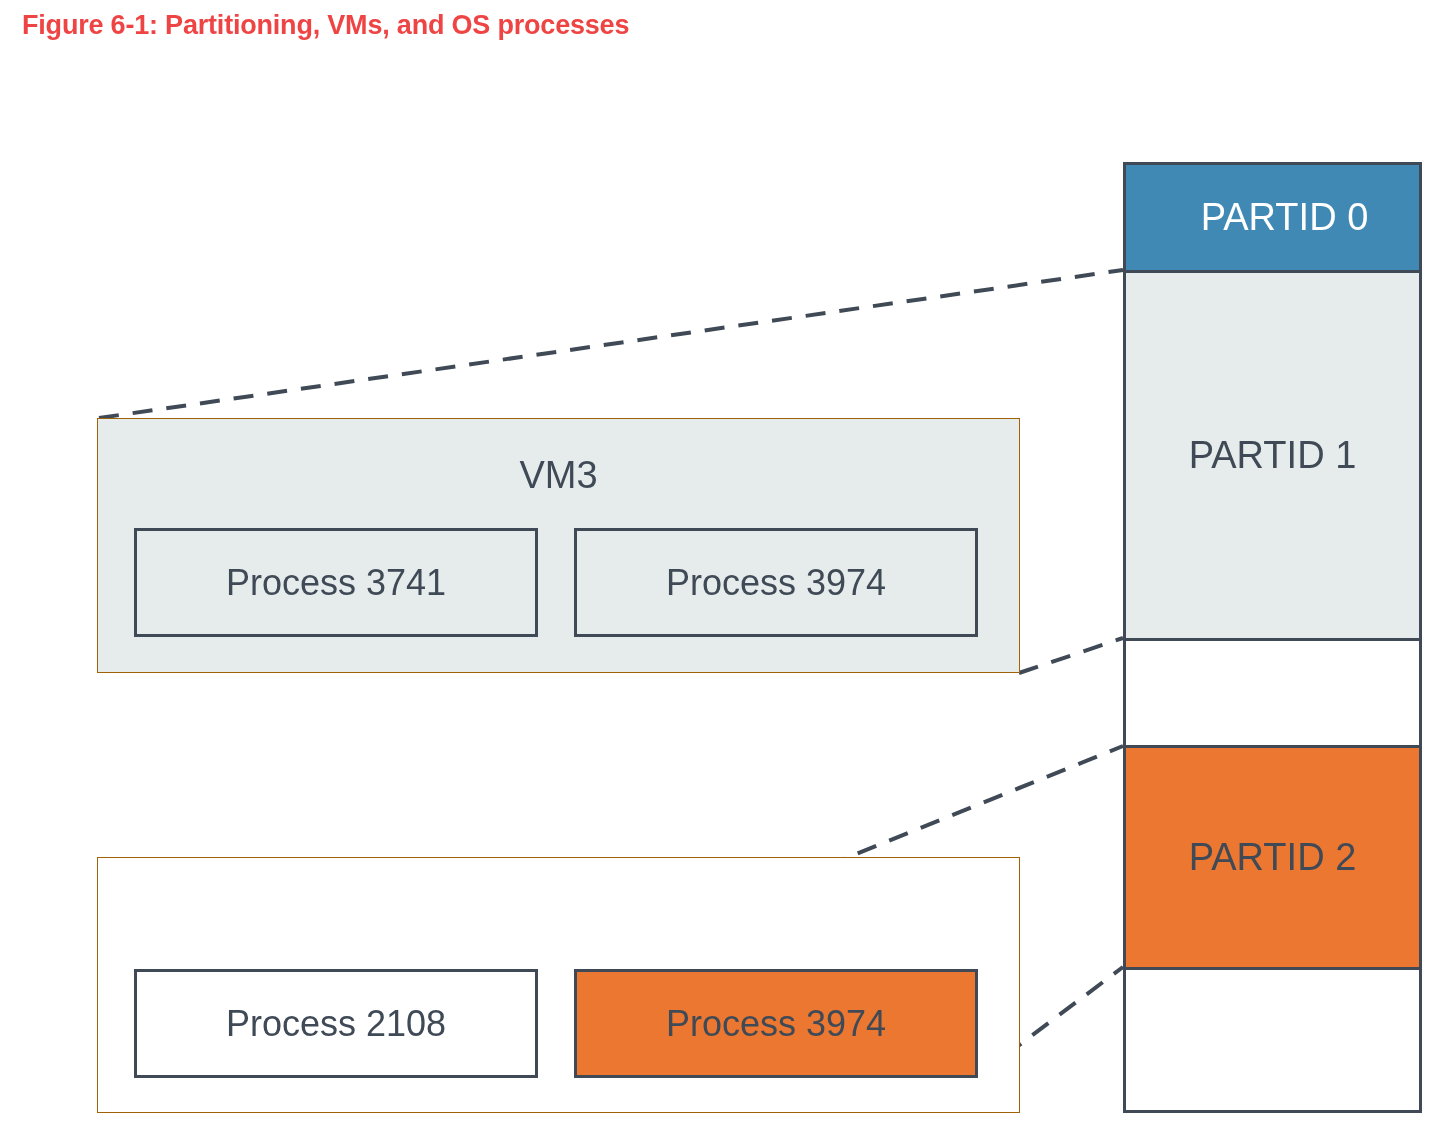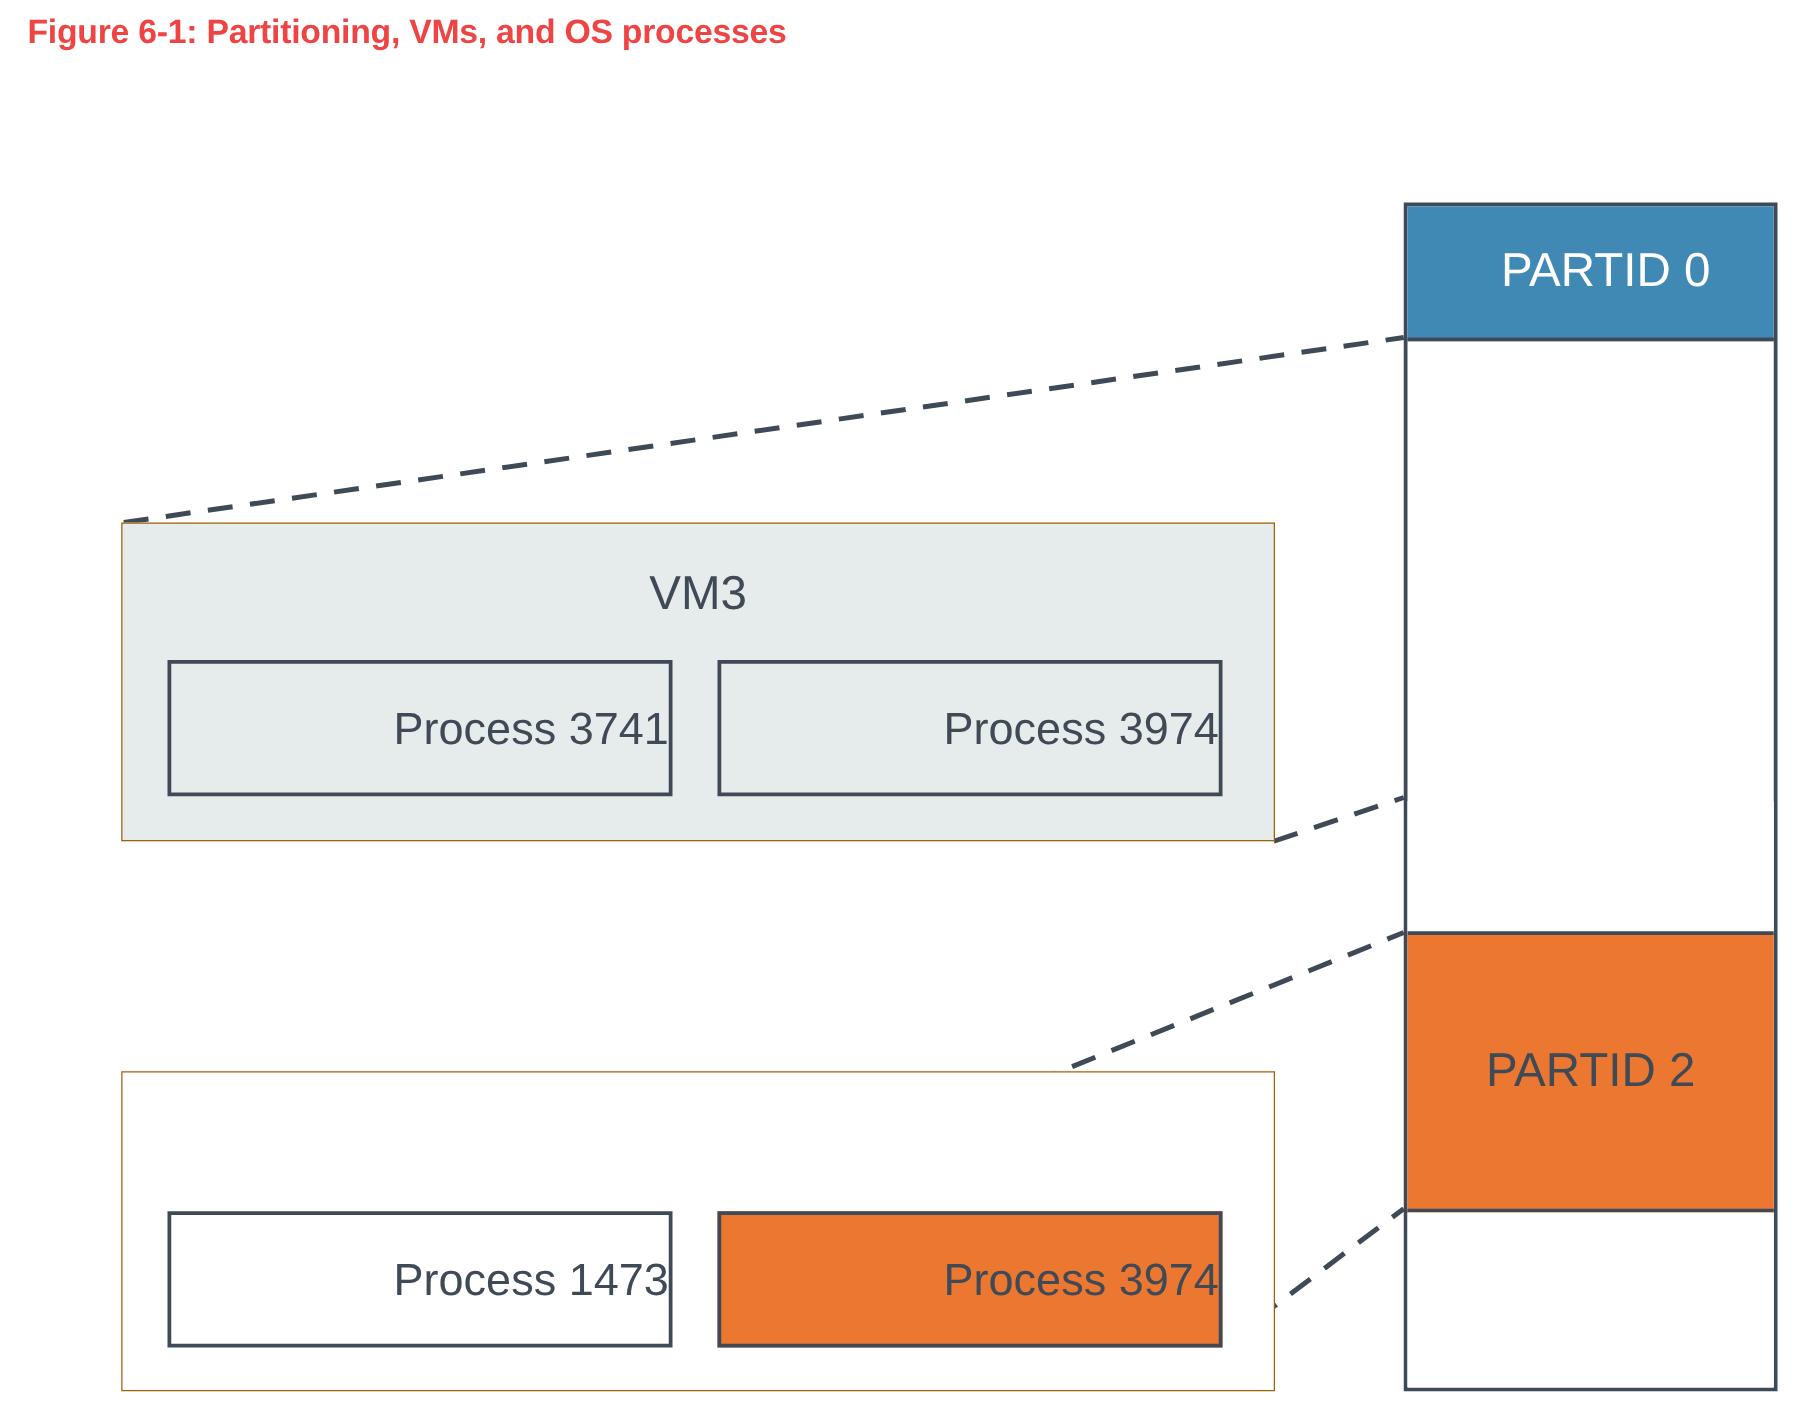--- a/index.html
+++ b/index.html
@@ -46,21 +46,21 @@
     color: #3f4a56;
     font-family: "Liberation Sans", sans-serif;
   }
 
   .proc-box {
     position: absolute;
     box-sizing: border-box;
     border: 3px solid #3f4a56;
     display: flex;
     align-items: center;
-    justify-content: flex-end;
+    justify-content: center;
   }
   .proc-label {
     font-size: 36px;
     color: #3f4a56;
   }
 
   
   #partition-column {
     position: absolute;
     left: 1123px;
@@ -116,34 +116,37 @@
   </div>
 
   <div class="proc-box box-fill-gray" style="left:476px; top:109px; width:404px; height:109px;">
     <span class="proc-label">Process 3974</span>
   </div>
 </div>
 
 <div class="box box-fill-white" id="vm7-box" style="left:97px; top:857px; width:923px; height:256px;">
 
   <div class="proc-box box-fill-white" style="left:36px; top:111px; width:404px; height:109px;">
-    <span class="proc-label">Process 1473</span>
+    <span class="proc-label">Process 2108</span>
   </div>
 
   <div class="proc-box box-fill-orange" style="left:476px; top:111px; width:404px; height:109px;">
     <span class="proc-label">Process 3974</span>
   </div>
 </div>
 
 <div id="partition-column">
 
   <div class="partition-seg box-fill-blue seg-divider-bottom" style="top:0px; height:108px;padding-left:24px;">
     <span class="partition-label label-light">PARTID 0</span>
   </div>
 
+  <div class="partition-seg box-fill-gray seg-divider-bottom" style="top:108px; height:368px;">
+    <span class="partition-label label-dark">PARTID 1</span>
+  </div>
 
   <div class="partition-seg box-fill-white seg-divider-bottom" style="top:476px; height:107px;">
     <span class="partition-label label-dark"></span>
   </div>
 
   <div class="partition-seg box-fill-orange seg-divider-bottom" style="top:583px; height:222px;">
     <span class="partition-label label-dark">PARTID 2</span>
   </div>
 
   <div class="partition-seg box-fill-white" style="top:805px; height:140px;">

